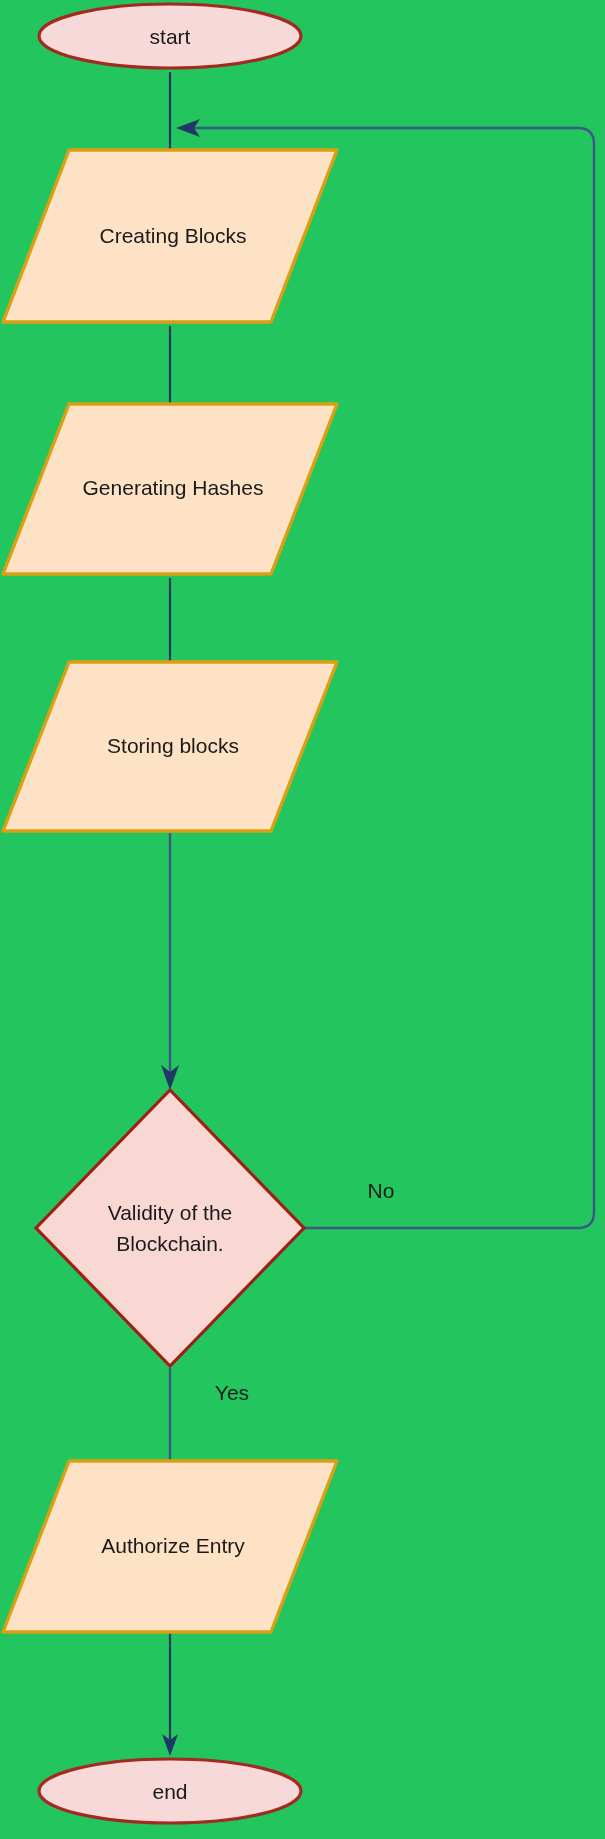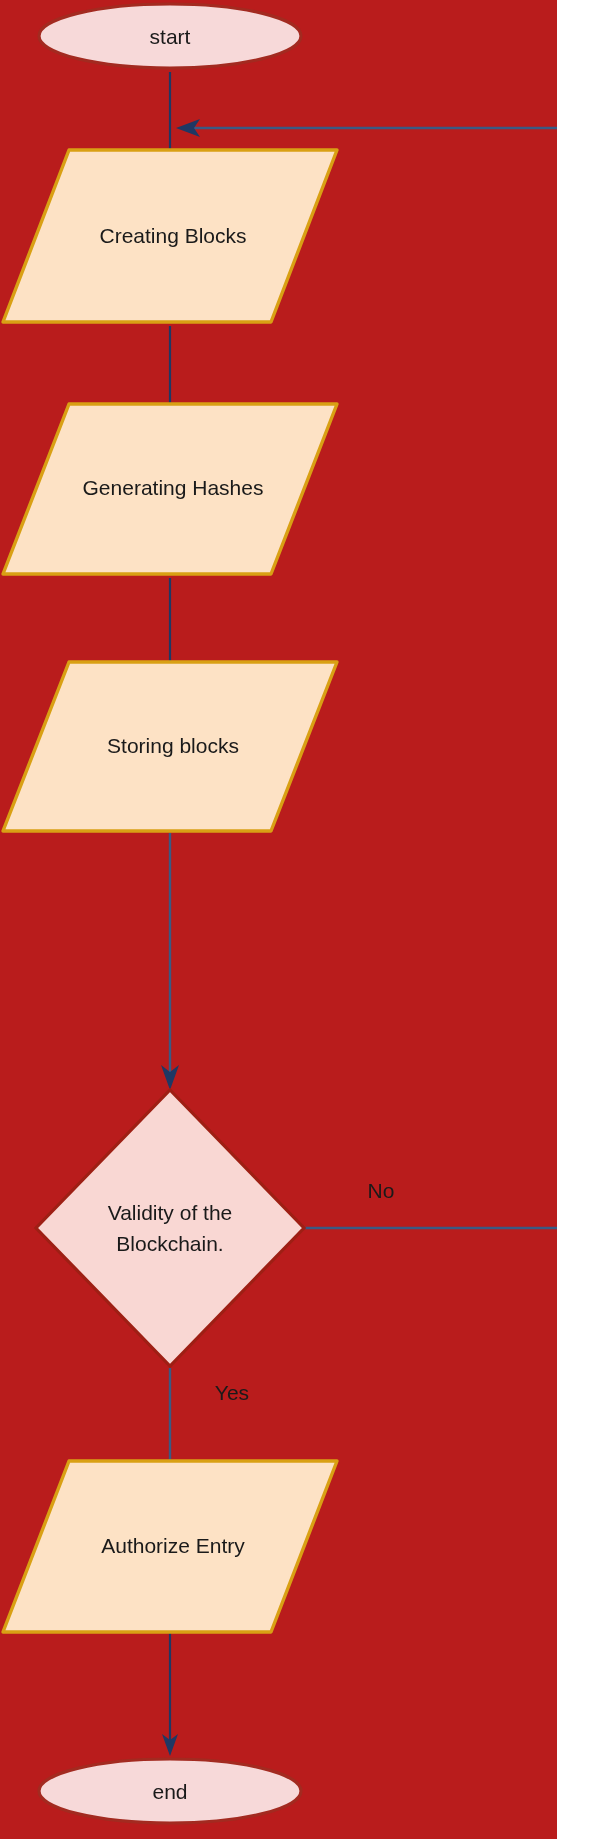--- a/index.html
+++ b/index.html
@@ -6,23 +6,23 @@
   html, body {
     margin: 0;
     padding: 0;
     background: #ffffff;
   }
   body {
     font-family: "Liberation Sans", sans-serif;
   }
   #flow-root {
     position: relative;
-    width: 557px;
+    width: 605px;
     height: 1839px;
-    background: #b91c1c;
+    background: #22c55e;
     overflow: hidden;
   }
   #flow-svg {
     position: absolute;
     top: 0;
     left: 0;
     width: 605px;
     height: 1839px;
   }
   .node-label {

